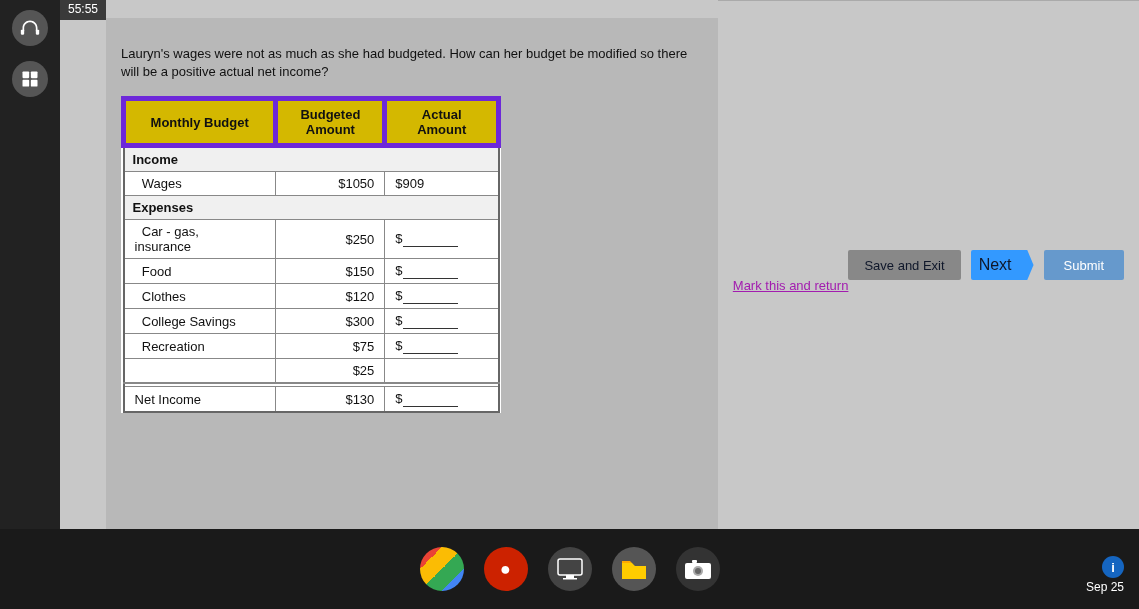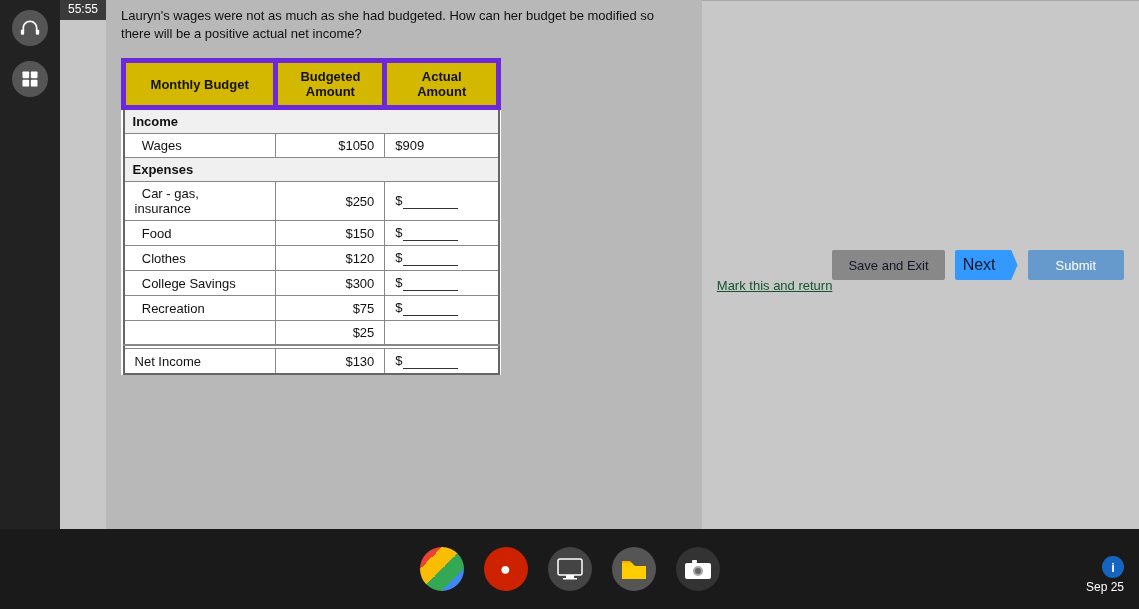--- a/index.html
+++ b/index.html
@@ -34,24 +34,25 @@
       text-align: right;
       padding: 2px 8px;
       font-size: 12px;
       height: 20px;
     }
 
     
     .content-area {
       flex: 1;
       background: #b8b8b8;
-      padding: 2px 15px;
+      padding: 22px 15px;
       display: flex;
       flex-direction: column;
       gap: 10px;
+      margin-top: 18px;
     }
 
     
     .question-text {
       font-size: 13px;
       color: #111;
       line-height: 1.4;
       padding: 5px 0;
     }
 
@@ -114,21 +115,21 @@
     .bottom-bar {
       background: #c8c8c8;
       padding: 8px 15px;
       display: flex;
       align-items: center;
       justify-content: space-between;
       border-top: 1px solid #aaa;
     }
 
     .mark-return-link {
-      color: #14532d;
+      color: #a21caf;
       text-decoration: underline;
       cursor: pointer;
       font-size: 13px;
       margin-top: 40px;
     }
 
     .button-group {
       display: flex;
       gap: 10px;
     }
@@ -152,21 +153,21 @@
       cursor: pointer;
       border-radius: 2px;
       clip-path: polygon(0 0, 90% 0, 100% 50%, 90% 100%, 0 100%);
       padding-right: 22px;
     }
 
     .btn-submit {
       background: #6699cc;
       color: white;
       border: none;
-      padding: 6px 28px;
+      padding: 6px 20px;
       font-size: 13px;
       cursor: pointer;
       border-radius: 2px;
     }
 
     
     .left-sidebar {
       position: absolute;
       left: 0;
       top: 0;

